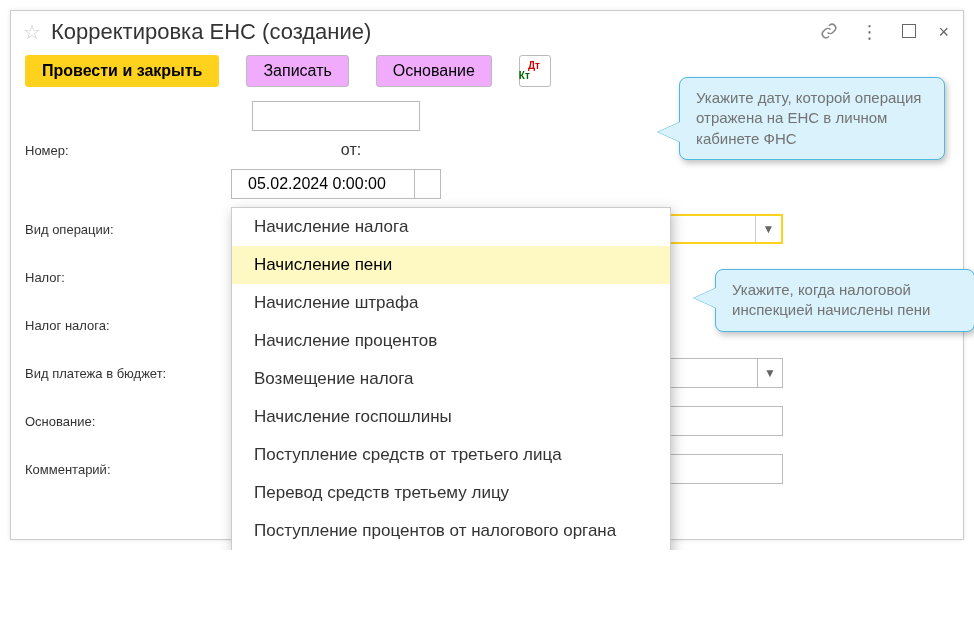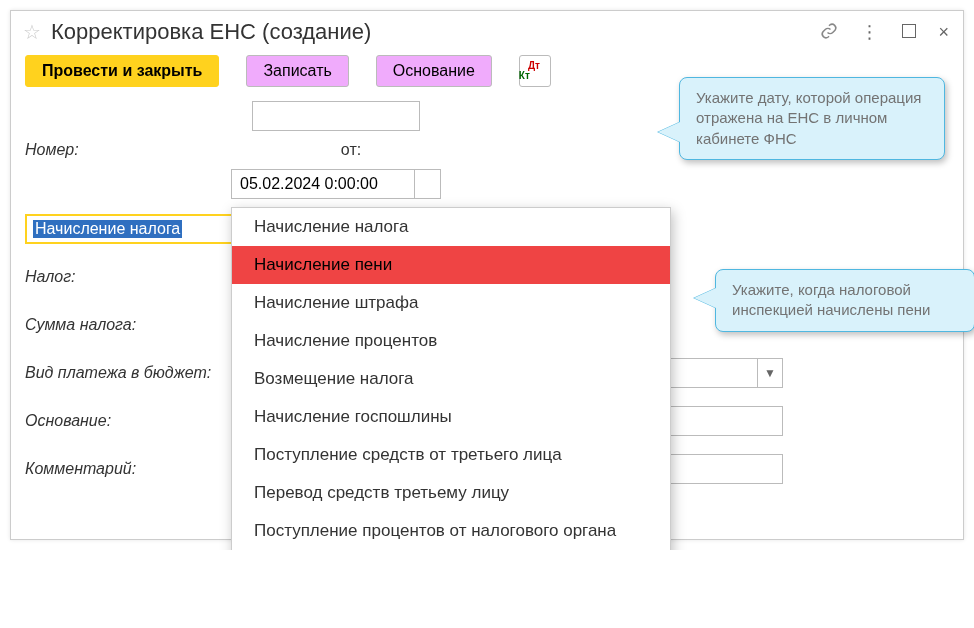--- a/index.html
+++ b/index.html
@@ -41,24 +41,24 @@
     display:flex; flex-direction:column; align-items:center; justify-content:center;
     font-size:10px; font-weight:bold; line-height:1;
     padding:2px 4px;
   }
   .dtkt .dt{ color:#c00; align-self:flex-start; margin-left:4px;}
   .dtkt .kt{ color:#060; align-self:flex-end; margin-right:16px;}
 
   
   .form { padding:0 14px; }
   .row { display:flex; align-items:center; min-height:36px; margin-bottom:12px;}
-  .lbl { width:206px; font-size:16px;font-style:italic; }
+  .lbl { width:206px; font-size:13px; }
   .field { display:flex; align-items:center; gap:10px;flex-direction:column;}
   .input {
-    border:1px solid #bbb; height:30px; background:#fff; padding:0 8px; font-size:16px;
+    border:1px solid #bbb; height:30px; background:#fff; padding:0 16px; font-size:16px;
   }
   .num-input { width:168px;}
   .ot-lbl { margin-left:34px; margin-right:4px;}
   .date-input { width:184px;}
   .date-btn { width:26px; height:30px; border:1px solid #bbb; border-left:none; background:#fff;}
   .date-wrap { display:flex; }
 
   
   .combo-wrap { position:relative; }
   .combo {
@@ -88,21 +88,21 @@
     position:absolute; left:220px; top:196px;
     width:440px; background:#fff;
     border:1px solid #ccc;
     box-shadow: 2px 4px 12px rgba(0,0,0,.25);
     z-index:10;
     padding-bottom:10px;
   }
   .dd-item {
     padding:9px 22px; font-size:17px; cursor:pointer;
   }
-  .dd-item.highlight { background:#ef4444; color:#000;}
+  .dd-item.highlight { background:#fef9c3; color:#000;}
 
   
   .callout {
     position:absolute;
     background:#d9f2fb;
     border:1px solid #4fb7e0;
     border-radius:8px;
     padding:10px 16px;
     font-size:15px; line-height:1.35;
     color:#737373;
@@ -169,37 +169,38 @@
         <input class="input num-input" style="">
         <span class="ot-lbl">от:</span>
         <div class="date-wrap">
           <input class="input date-input" value="05.02.2024 0:00:00" style="">
           <button class="date-btn"></button>
         </div>
       </div>
     </div>
 
     <div class="row">
+      <div class="lbl">Вид операции:</div>
       <div class="combo-wrap">
         <div class="combo">
           <div class="combo-value">
             <span class="sel">Начисление налога</span>
           </div>
           <div class="combo-btn">▼</div>
         </div>
       </div>
     </div>
 
 
     <div class="row">
       <div class="lbl">Налог:</div>
     </div>
 
     <div class="row">
-      <div class="lbl">Сумма налога:</div>
+      <div class="lbl">Налог налога:</div>
     </div>
 
     <div class="row">
       <div class="lbl">Вид платежа в бюджет:</div>
       <div class="field" style="margin-left:240px;">
         <div class="plain-combo" style="width:312px;">
           <div class="pc-in"></div>
           <div class="pc-btn">▼</div>
         </div>
       </div>

